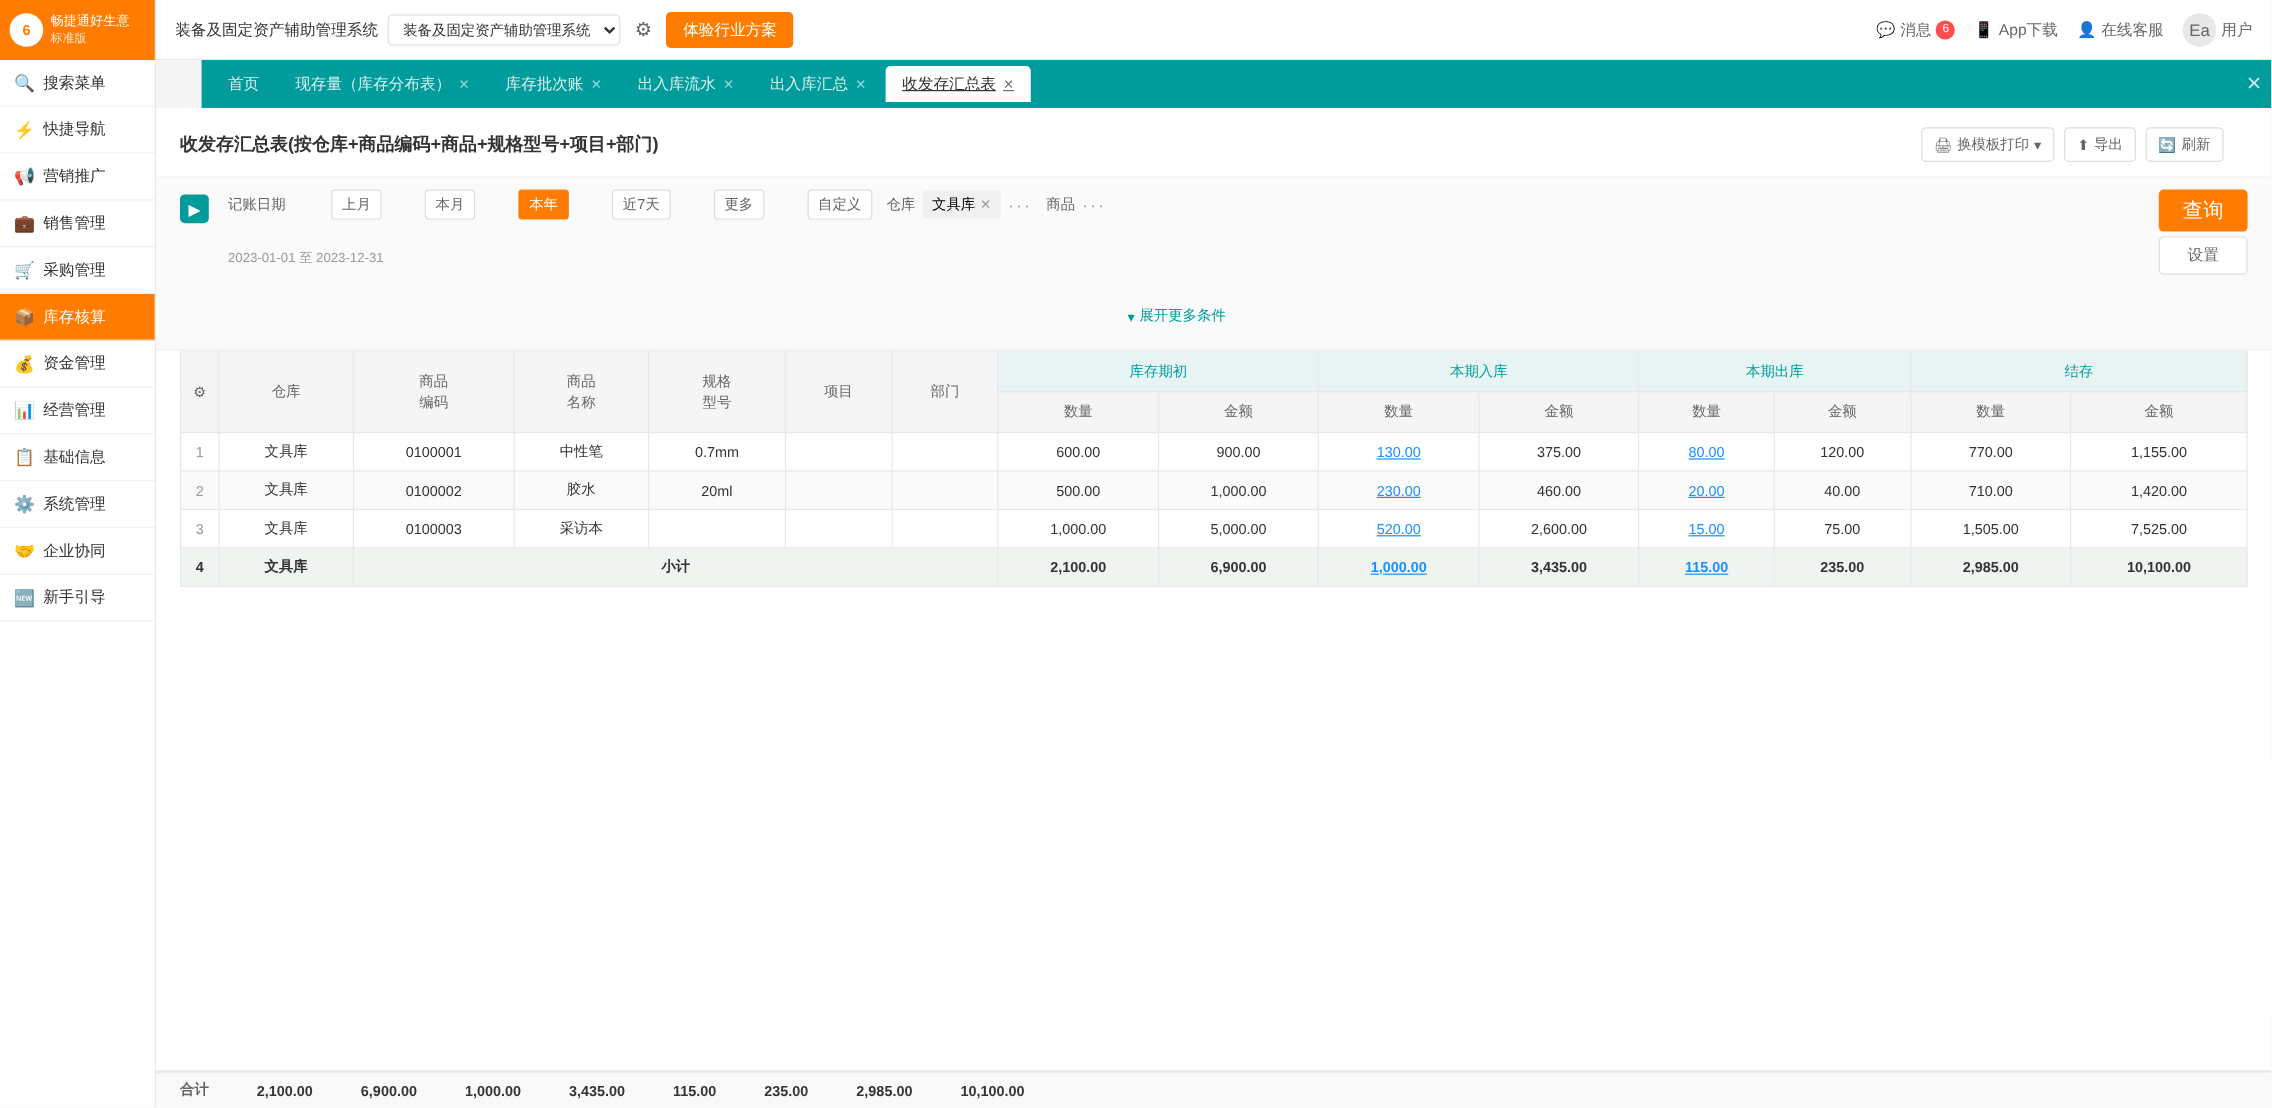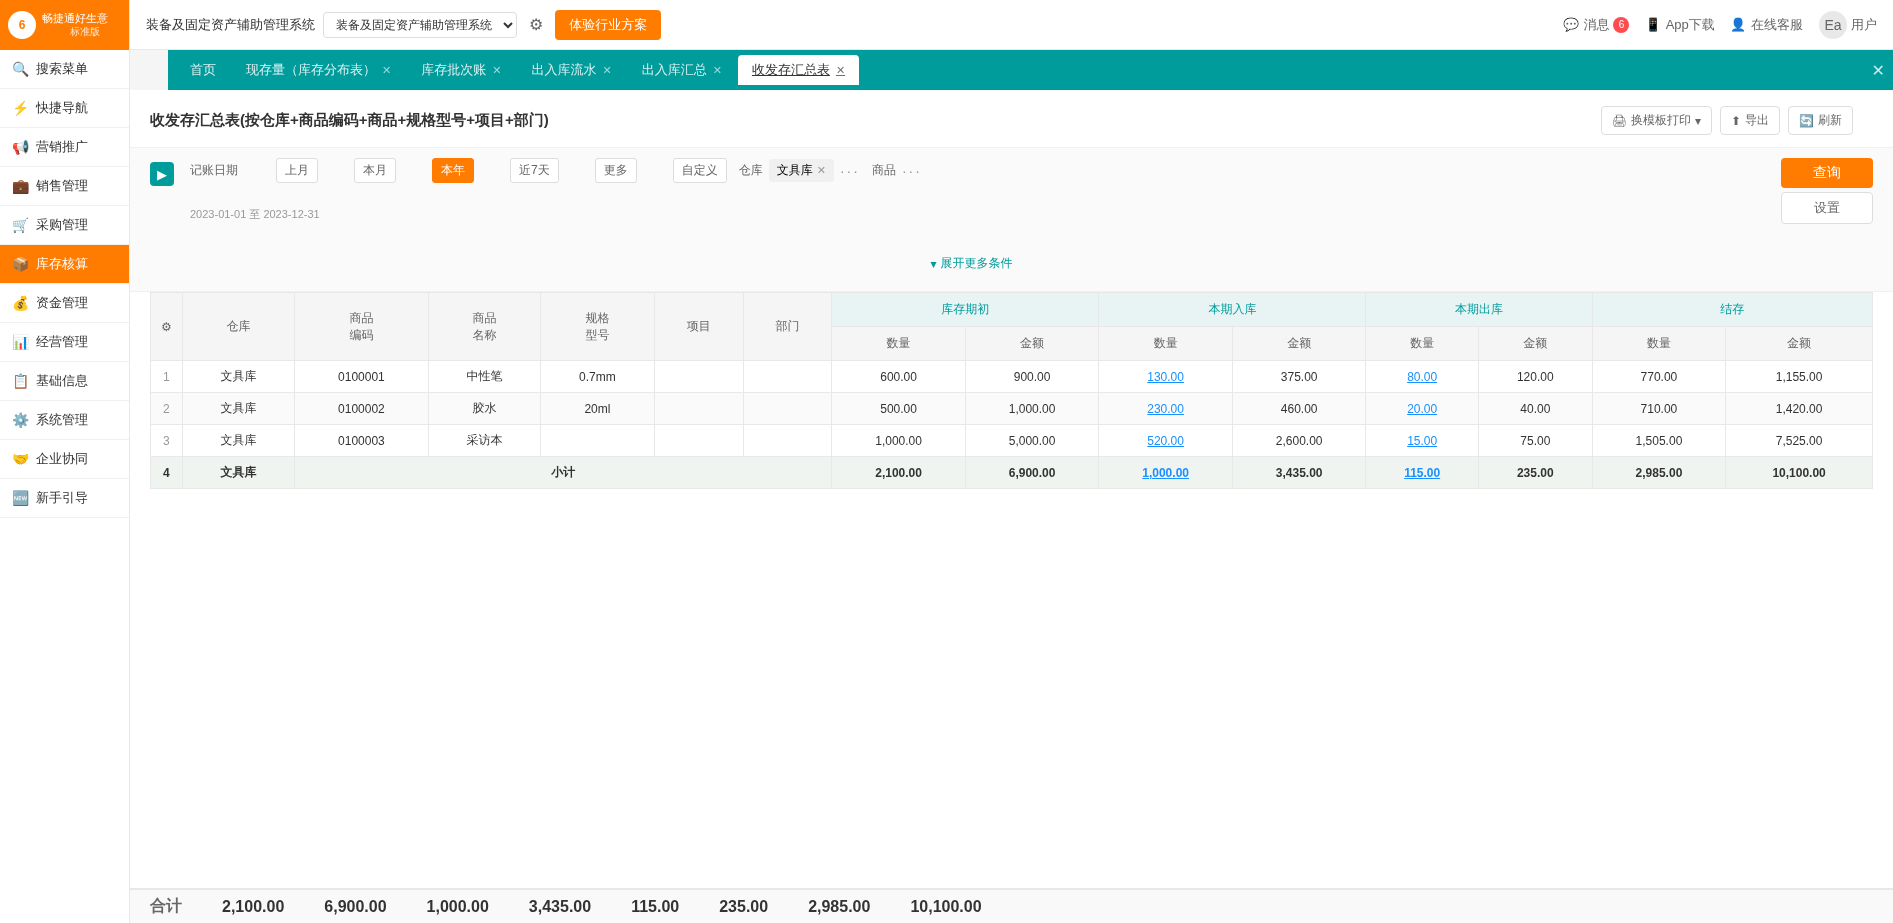--- a/index.html
+++ b/index.html
@@ -3,21 +3,21 @@
   <meta charset="utf-8">
   <style>
     * { box-sizing: border-box; margin: 0; padding: 0; }
     body { font-family: 'Microsoft YaHei', Arial, sans-serif; font-size: 13px; background: #f5f5f5; display: flex; height: 923px; overflow: hidden; }
 
     
     .sidebar { width: 130px; background: #fff; display: flex; flex-direction: column; border-right: 1px solid #e8e8e8; flex-shrink: 0; }
     .sidebar-header { background: #ff7c00; padding: 10px 8px; display: flex; align-items: center; gap: 6px; height: 50px; }
     .sidebar-logo { width: 28px; height: 28px; background: #fff; border-radius: 50%; display: flex; align-items: center; justify-content: center; color: #ff7c00; font-weight: bold; font-size: 12px; flex-shrink: 0; }
     .sidebar-title { color: #fff; font-size: 11px; line-height: 1.3; }
-    .sidebar-subtitle { font-size: 10px; color: rgba(255,255,255,0.8); margin-left: 28px; }
+    .sidebar-subtitle { font-size: 10px; color: rgba(255,255,255,0.8); }
     .sidebar-nav { flex: 1; overflow-y: auto; }
     .sidebar-item { display: flex; align-items: center; gap: 6px; padding: 10px 12px; cursor: pointer; color: #333; font-size: 13px; border-bottom: 1px solid #f0f0f0; }
     .sidebar-item.active { background: #ff7c00; color: #fff; }
     .sidebar-item .icon { font-size: 14px; width: 18px; text-align: center; }
 
     
     .main { flex: 1; display: flex; flex-direction: column; overflow: hidden; }
 
     
     .topbar { background: #fff; height: 50px; display: flex; align-items: center; padding: 0 16px; border-bottom: 1px solid #e8e8e8; gap: 12px; }
@@ -66,24 +66,24 @@
     td { padding: 7px 10px; text-align: center; border: 1px solid #e8e8e8; color: #333; }
     tbody tr:nth-child(odd) { background: #fff; }
     tbody tr:nth-child(even) { background: #fafafa; }
     .total-row { background: #f0f4f0 !important; font-weight: 700; }
     .col-num { color: #999; }
     .link-val { color: #1890ff; text-decoration: underline; cursor: pointer; }
     .settings-icon-cell { width: 30px; }
     th.group-header { background: #e8f4f4; color: #009c9c; }
 
     
-    .table-footer { background: #f9f9f9; border-top: 2px solid #e8e8e8; padding: 6px 20px; display: flex; align-items: center; gap: 40px; font-size: 16px; font-weight: 600; }
+    .table-footer { background: #f9f9f9; border-top: 2px solid #e8e8e8; padding: 6px 20px; display: flex; align-items: center; gap: 40px; font-size: 12px; font-weight: 600; }
     .footer-label { color: #666; }
     .footer-val { color: #333; }
-    .btn-query { background: #ff7c00; color: #fff; border: none; border-radius: 4px; padding: 6px 32px; cursor: pointer; font-size: 14px; }
+    .btn-query { background: #ff7c00; color: #fff; border: none; border-radius: 4px; padding: 6px 20px; cursor: pointer; font-size: 17px; }
     .btn-setting { background: #fff; border: 1px solid #ddd; color: #666; border-radius: 4px; padding: 6px 16px; cursor: pointer; font-size: 13px; }
     .filter-main { flex: 1; display: flex; flex-direction: column; gap: 24px; }
     .filter-line { display: flex; align-items: center; gap: 12px; }
     .filter-right-btns { display: flex; flex-direction: column; gap: 4px; margin-left: 12px; }
   </style>
 </head>
 <body>
 
 <div class="sidebar">
   <div class="sidebar-header">

